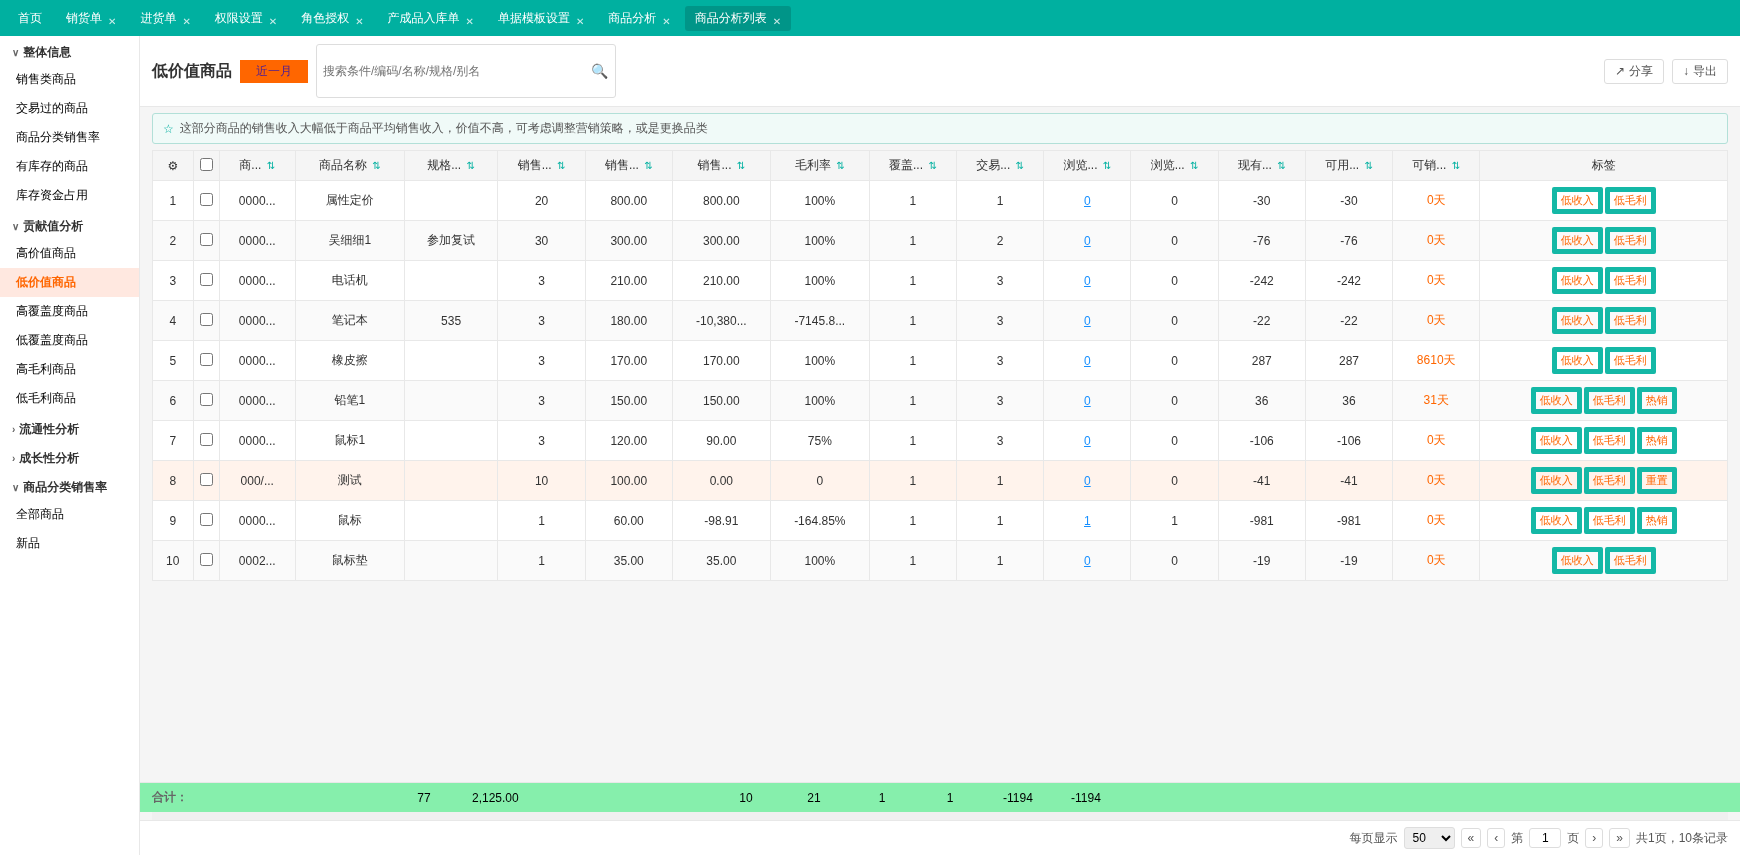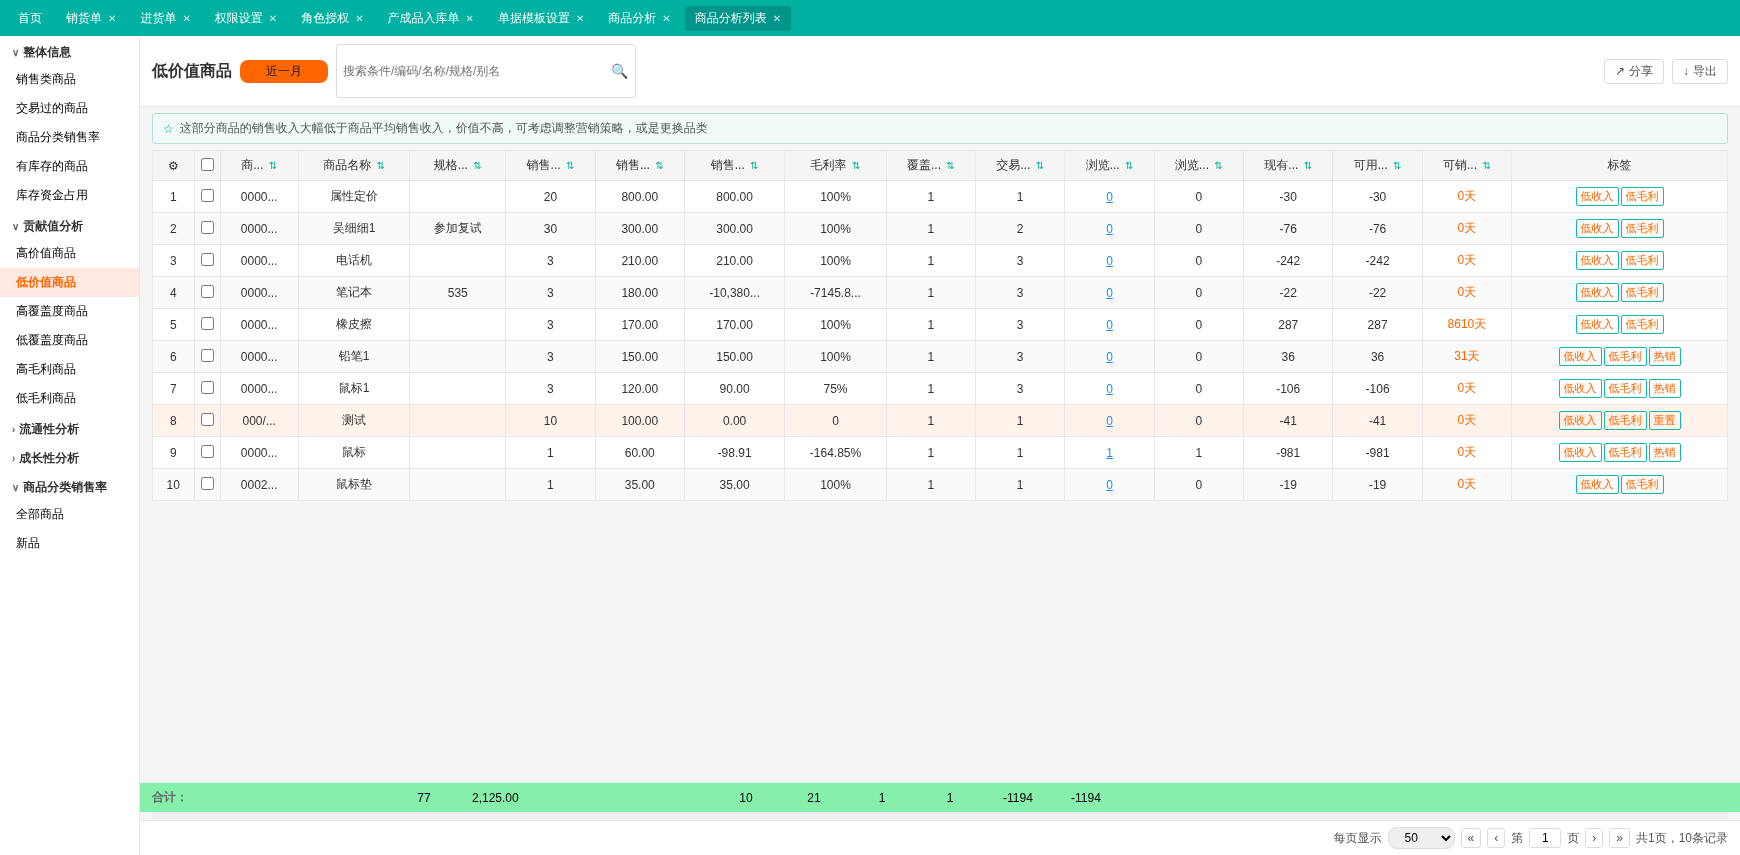--- a/index.html
+++ b/index.html
@@ -14,21 +14,21 @@
       padding: 0 8px;
       gap: 4px;
     }
     .nav-item {
       color: #fff;
       padding: 4px 10px;
       cursor: pointer;
       border-radius: 3px;
       white-space: nowrap;
       display: flex;
-      align-items: center;
+      align-items: flex-end;
       gap: 4px;
       font-size: 13px;
     }
     .nav-item.active { background: rgba(0,0,0,0.15); }
     .nav-close { font-size: 10px; color: rgba(255,255,255,0.8); margin-left: 2px; }
 
     
     .main-layout {
       display: flex;
       height: calc(100vh - 36px);
@@ -76,24 +76,24 @@
       border-bottom: 1px solid #e8e8e8;
       gap: 8px;
     }
     .page-title {
       font-size: 16px;
       font-weight: bold;
       color: #333;
     }
     .filter-btn {
       background: #ff6600;
-      color: #0f172a;
+      color: #4c1d95;
       border: none;
-      border-radius: 8px;
-      padding: 3px 26px;
+      border-radius: 0;
+      padding: 3px 16px;
       cursor: pointer;
       font-size: 12px;
     }
     .search-box {
       display: flex;
       align-items: center;
       border: 1px solid #ddd;
       border-radius: 3px;
       padding: 18px 6px;
       flex: 1;
@@ -176,21 +176,21 @@
     tr:nth-child(even) td { background: #fafafa; }
     tr.highlighted td { background: #fff3ec; }
 
     .tag {
       display: inline-block;
       border-radius: 2px;
       padding: 1px 4px;
       font-size: 11px;
       margin: 1px;
     }
-    .tag-orange { color: #ff6600; border: 1px solid #14b8a6; }
+    .tag-orange { color: #ff6600; border: 5px solid #14b8a6; }
 
     .link-blue { color: #1890ff; text-decoration: underline; cursor: pointer; }
 
     
     .table-footer {
       display: flex;
       align-items: center;
       background: #86efac;
       border-top: 1px solid #e8e8e8;
       padding: 6px 12px;
@@ -204,22 +204,22 @@
       align-items: center;
       justify-content: flex-end;
       padding: 6px 12px;
       background: #fff;
       border-top: 1px solid #e8e8e8;
       gap: 6px;
       color: #555;
     }
     .page-size-select {
       border: 1px solid #ddd;
-      border-radius: 9px;
-      padding: 2px 12px;
+      border-radius: 3px;
+      padding: 2px 4px;
     }
     .page-btn {
       border: 1px solid #ddd;
       background: #fff;
       border-radius: 3px;
       padding: 2px 6px;
       cursor: pointer;
       color: #555;
     }
     .page-input {

